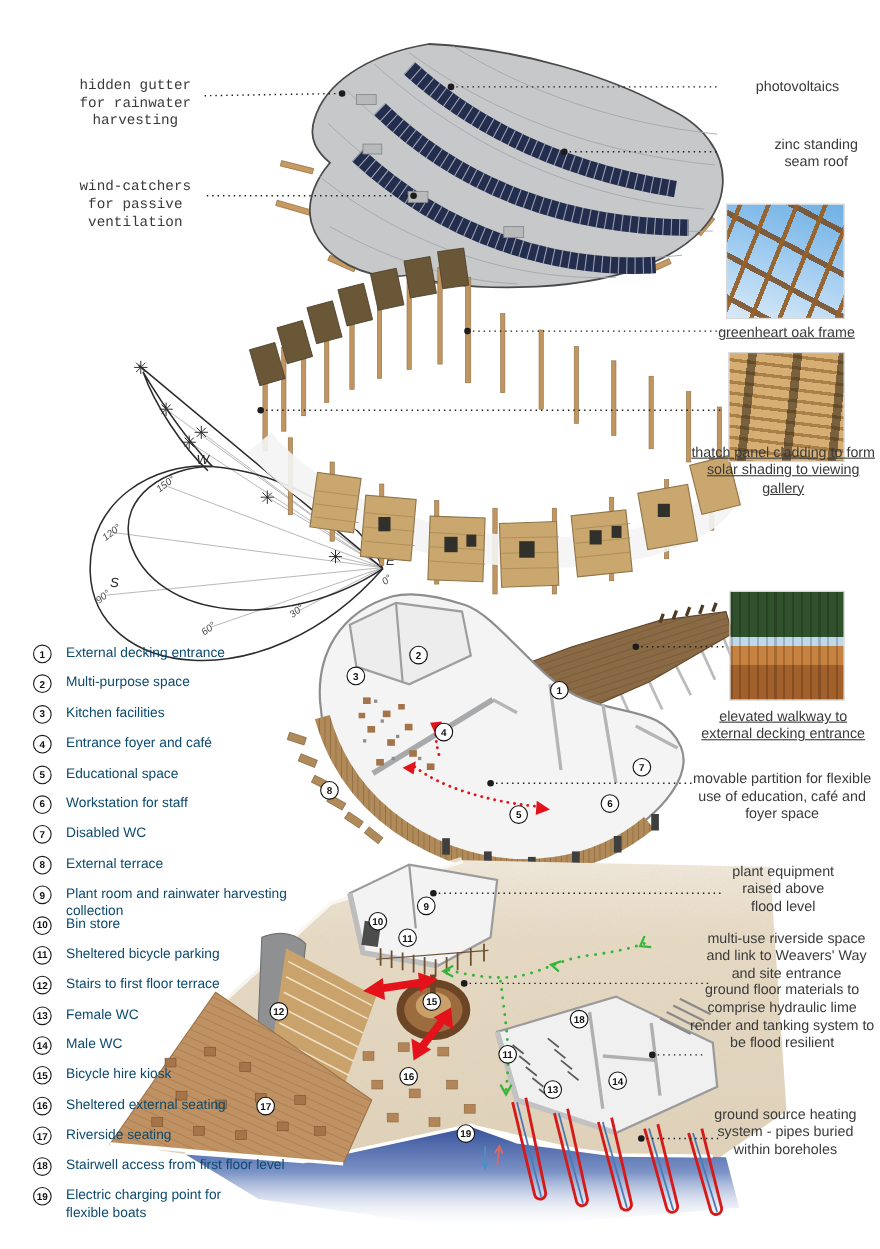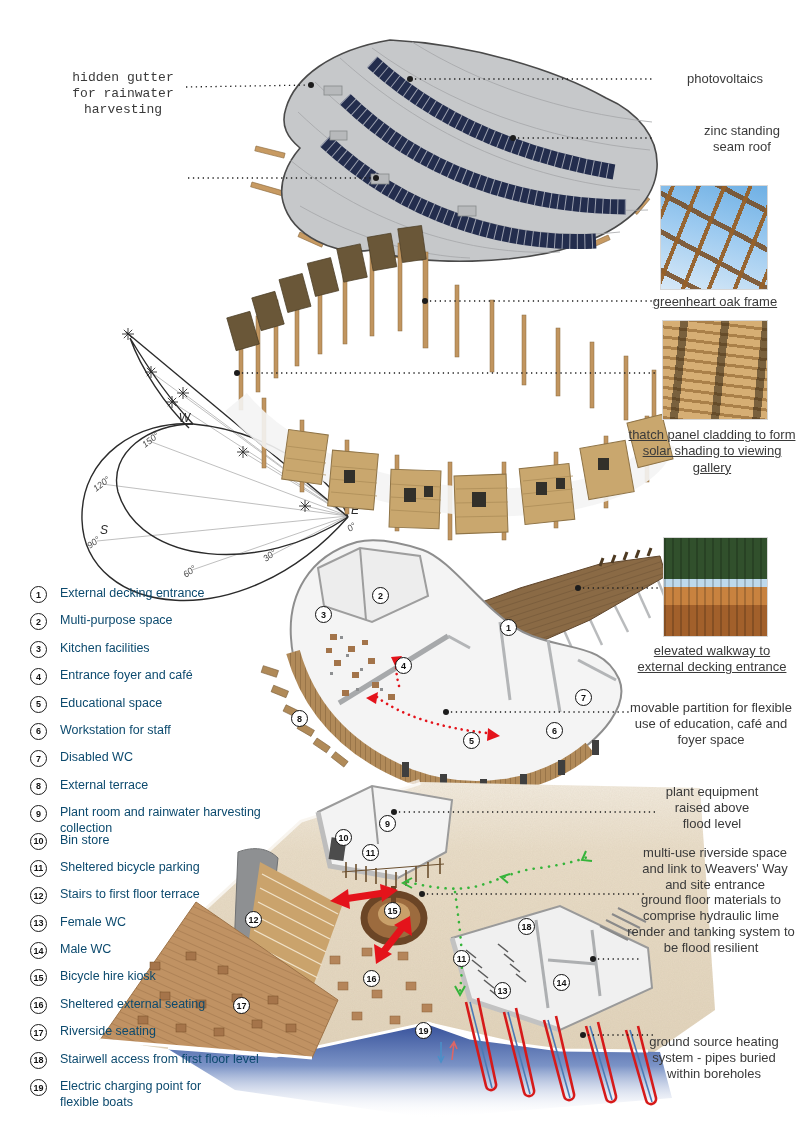--- a/index.html
+++ b/index.html
@@ -449,38 +449,39 @@
           <circle cx="446" cy="712" r="3"></circle>
           <circle cx="394" cy="812" r="3"></circle>
         <circle cx="422" cy="894" r="3"></circle>
           <circle cx="593" cy="959" r="3"></circle>
           <circle cx="583" cy="1035" r="3"></circle>
       </g>
     </g>
   </svg>
 
   <div class="lbl right-al" style="left:60px;top:70px;width:126px;">hidden gutter for rainwater harvesting</div>
+  <div class="lbl right-al" style="left:60px;top:162px;width:126px;">wind-catchers for passive ventilation</div>
 
   <div class="lbl" style="left:660px;top:71px;width:130px;">photovoltaics</div>
   <div class="lbl" style="left:692px;top:123px;width:100px;">zinc standing seam roof</div>
 
   <div class="photo oak" style="left:660px;top:185px;width:108px;height:105px;"></div>
   <div class="caption" style="left:640px;top:294px;width:150px;">greenheart oak frame</div>
 
   <div class="photo thatch" style="left:662px;top:320px;width:106px;height:100px;"></div>
-  <div class="caption" style="left:628px;top:427px;width:168px;">thatch panel cladding to form solar shading to viewing gallery</div>
+  <div class="caption" style="left:628px;top:403px;width:168px;">thatch panel cladding to form solar shading to viewing gallery</div>
 
   <div class="photo walkway" style="left:663px;top:537px;width:105px;height:100px;"></div>
   <div class="caption" style="left:630px;top:643px;width:164px;">elevated walkway to external decking entrance</div>
 
   <div class="lbl center-al" style="left:626px;top:700px;width:170px;">movable partition for flexible use of education, café and foyer space</div>
   <div class="lbl center-al" style="left:660px;top:784px;width:104px;">plant equipment raised above flood level</div>
   <div class="lbl center-al" style="left:640px;top:845px;width:150px;">multi-use riverside space and link to Weavers' Way and site entrance</div>
   <div class="lbl center-al" style="left:626px;top:892px;width:170px;">ground floor materials to comprise hydraulic lime render and tanking system to be flood resilient</div>
-  <div class="lbl center-al" style="left:638px;top:1034px;width:152px;">ground source heating system - pipes buried within boreholes</div>
+  <div class="lbl center-al" style="left:638px;top:1005px;width:152px;">ground source heating system - pipes buried within boreholes</div>
 
   <div id="legend">
     <div class="lrow">
         <span class="lnum">1</span>
         <span class="ltext">External decking entrance</span>
       </div>
     <div class="lrow">
         <span class="lnum">2</span>
         <span class="ltext">Multi-purpose space</span>
       </div>

